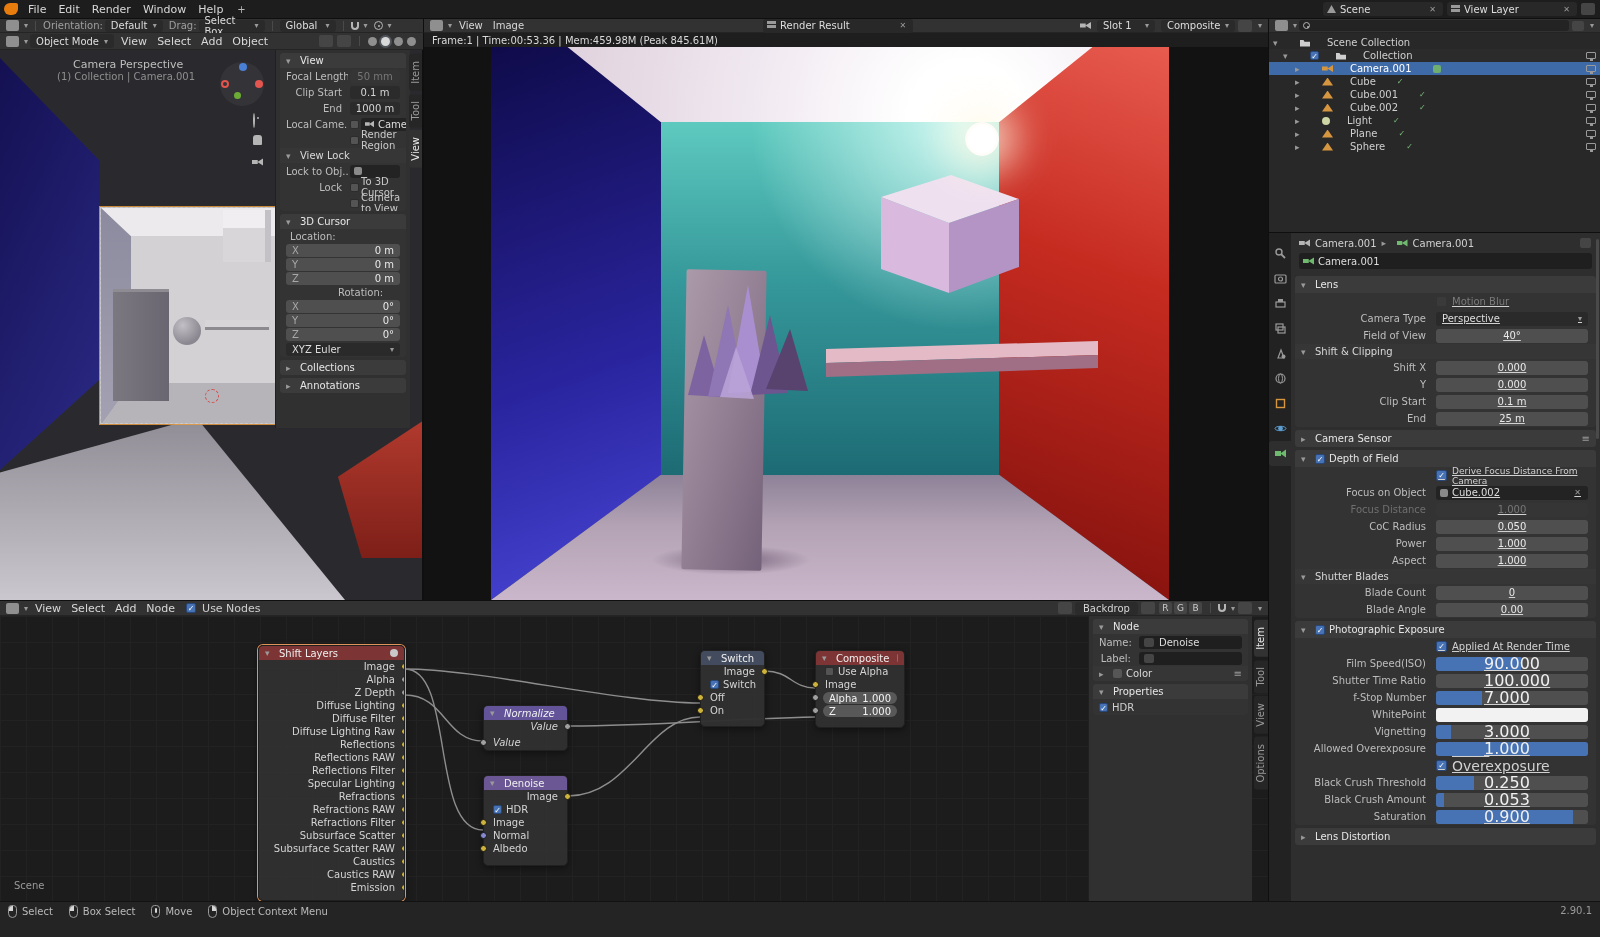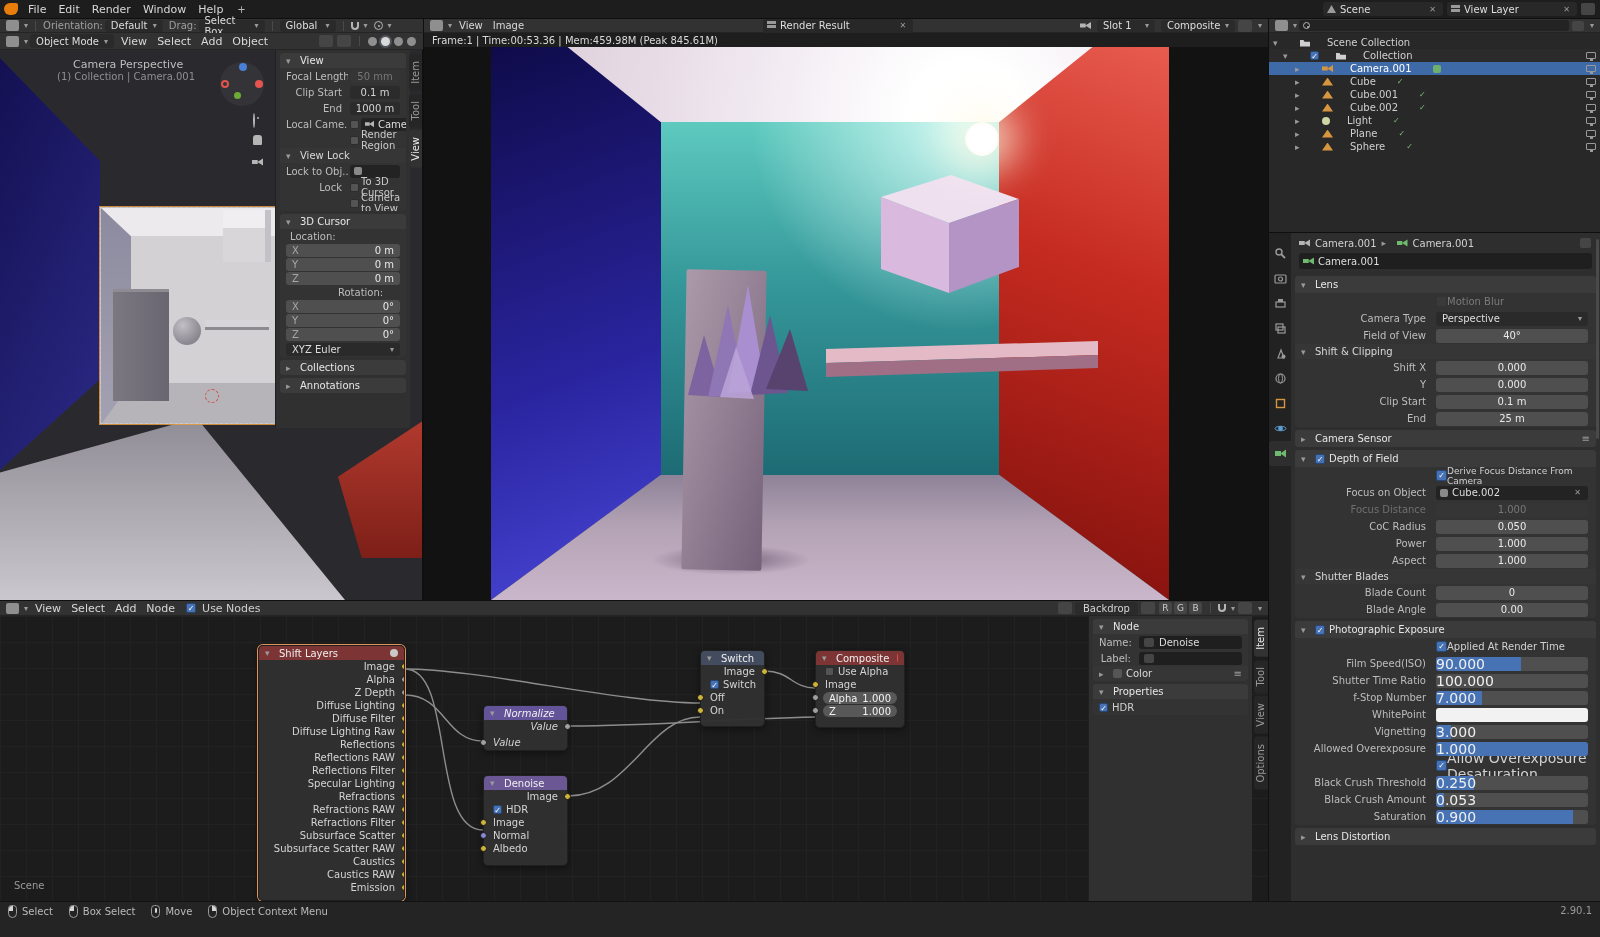--- a/index.html
+++ b/index.html
@@ -19,30 +19,30 @@
 .chk{width:11px;height:11px;flex:none;border-radius:2px;background:#545454;border:1px solid #2c2c2c;}
 .chk.on{background:#4772b3;border-color:#27477a;}
 .chk.on::after{content:"✓";display:block;color:#fff;font-size:8px;line-height:10px;text-align:center;}
 .chk.dis{background:#3a3a3a;border-color:#333;}
 
 .num{background:#4f4f4f;border-radius:3px;height:14px;display:flex;align-items:center;justify-content:center;color:#e9e9e9;font-size:10px;}
 .num.dark{background:#2b2b2b;color:#d5d5d5;}
 .num.dis{background:#353535;color:#777;}
 .slider{position:relative;background:#4f4f4f;border-radius:3px;height:14px;overflow:hidden;}
 .slider .fill{position:absolute;left:0;top:0;bottom:0;background:#4772b3;}
-.slider .val{position:relative;width:100%;text-align:left;font-size:14px;color:#f0f0f0;line-height:14px;}
+.slider .val{position:relative;width:100%;text-align:left;font-size:16px;color:#f0f0f0;line-height:14px;margin-left:48px;}
 .drop{background:#2a2a2a;border-radius:3px;height:14px;display:flex;align-items:center;padding:0 6px;font-size:10px;color:#ddd;justify-content:space-between;}
 .objfield{background:#232323;border-radius:3px;height:14px;display:flex;align-items:center;padding:0 4px;gap:4px;font-size:10px;color:#ddd;}
 
 .panel{margin:3px 4px 0 4px;background:#333;border-radius:3px;overflow:hidden;}
 .phdr{height:17px;display:flex;align-items:center;gap:4px;background:#3b3b3b;padding:0 6px;color:#e6e6e6;}
 .sub-hdr{height:15px;display:flex;align-items:center;gap:4px;background:#363636;padding:0 6px;color:#d8d8d8;}
 .prow{display:flex;align-items:center;height:17px;padding:0 8px 0 6px;gap:4px;}
 .plabel{flex:1;text-align:right;padding-right:6px;color:#bdbdbd;font-size:10px;white-space:nowrap;overflow:hidden;}
-.pctrl{width:152px;flex:none;display:flex;align-items:center;}
+.pctrl{width:152px;flex:none;display:flex;align-items:center;gap:5px;text-decoration:underline;}
 .pctrl>.grow{flex:1;}
 
 .ehdr{background:#323232;display:flex;align-items:center;padding:0 6px;gap:2px;border-bottom:1px solid #242424;}
 .menu{padding:0 6px;color:#d8d8d8;}
 .ed-ic{width:13px;height:11px;background:#8f8f8f;border-radius:2px;flex:none;}
 .icon-box{width:14px;height:12px;border-radius:2px;background:#454545;flex:none;margin:0 1px;}
 
 .vtab{writing-mode:vertical-rl;transform:rotate(180deg);font-size:10px;color:#9a9a9a;background:#262626;padding:7px 1px;border-radius:0 3px 3px 0;margin-bottom:3px;}
 .vtab.active{background:#323232;color:#ececec;}
 

